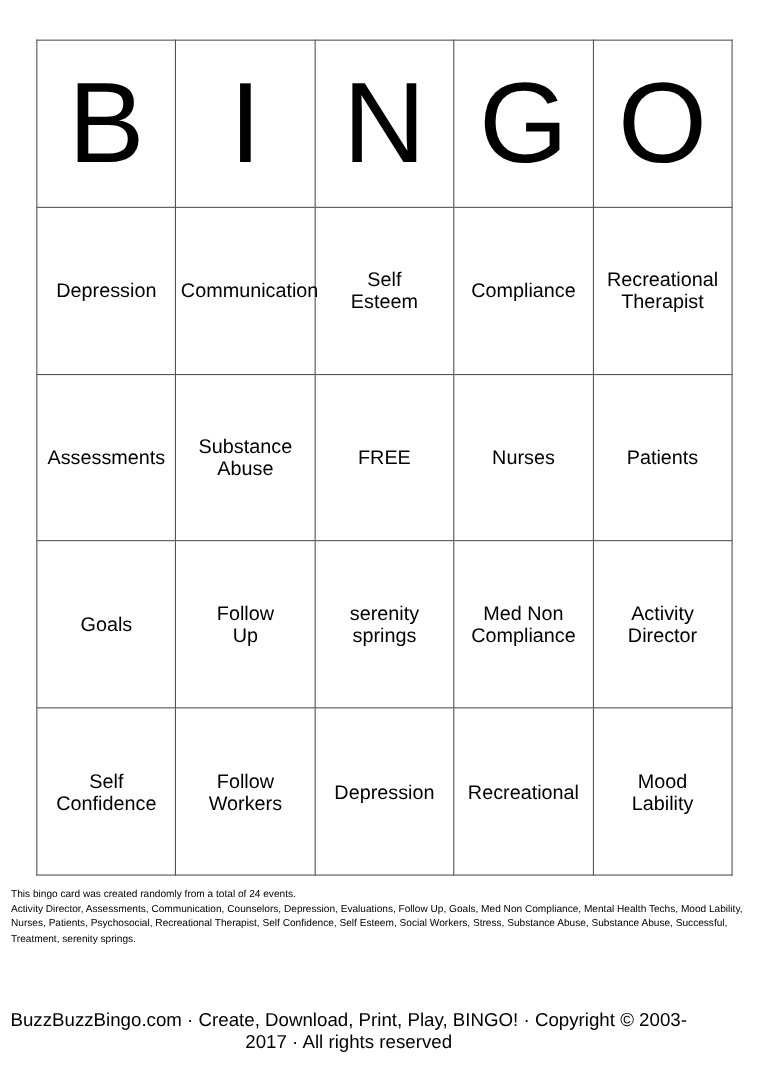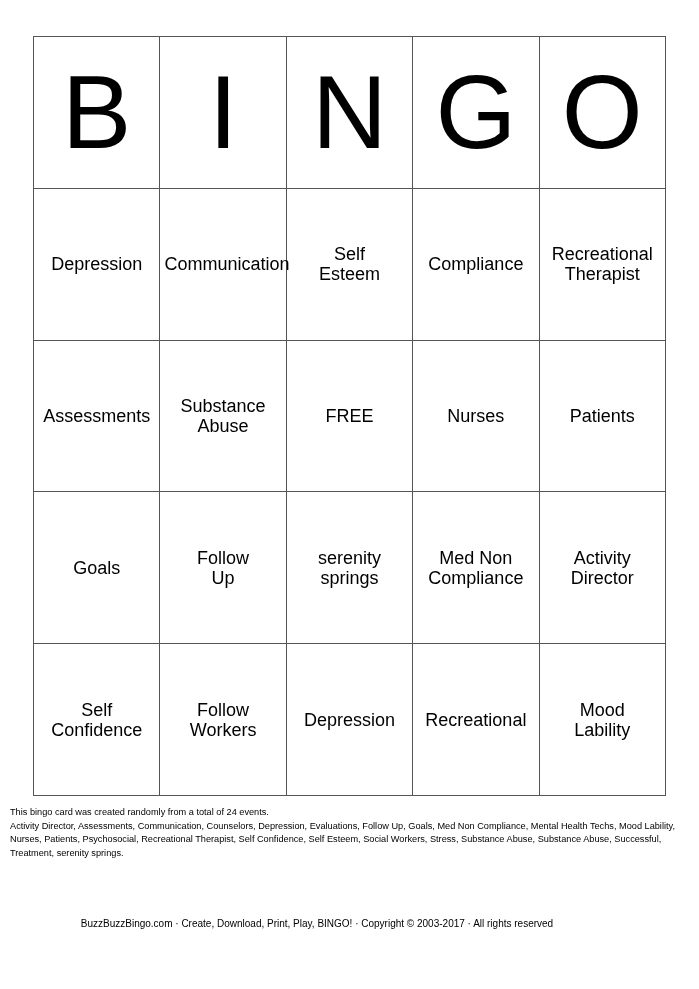--- a/index.html
+++ b/index.html
@@ -23,21 +23,21 @@
   .grid td.hdr {
     font-size: 104px; line-height: 104px; font-weight: normal;
   }
   .grid td.small { font-size: 15px; }
   .info {
     position: absolute; left: 10px; top: 806px; width: 680px;
     font-size: 9.2px; line-height: 13.6px;
   }
   .footer {
     position: absolute; left: 0; width: 634px; top: 918px;
-    text-align: center; font-size: 10px;
+    text-align: center; font-size: 17px;
   }
 </style>
 </head>
 <body>
 
 <table class="grid">
   <tbody>
       <tr>
     <td class="hdr">B</td>
     <td class="hdr">I</td>

